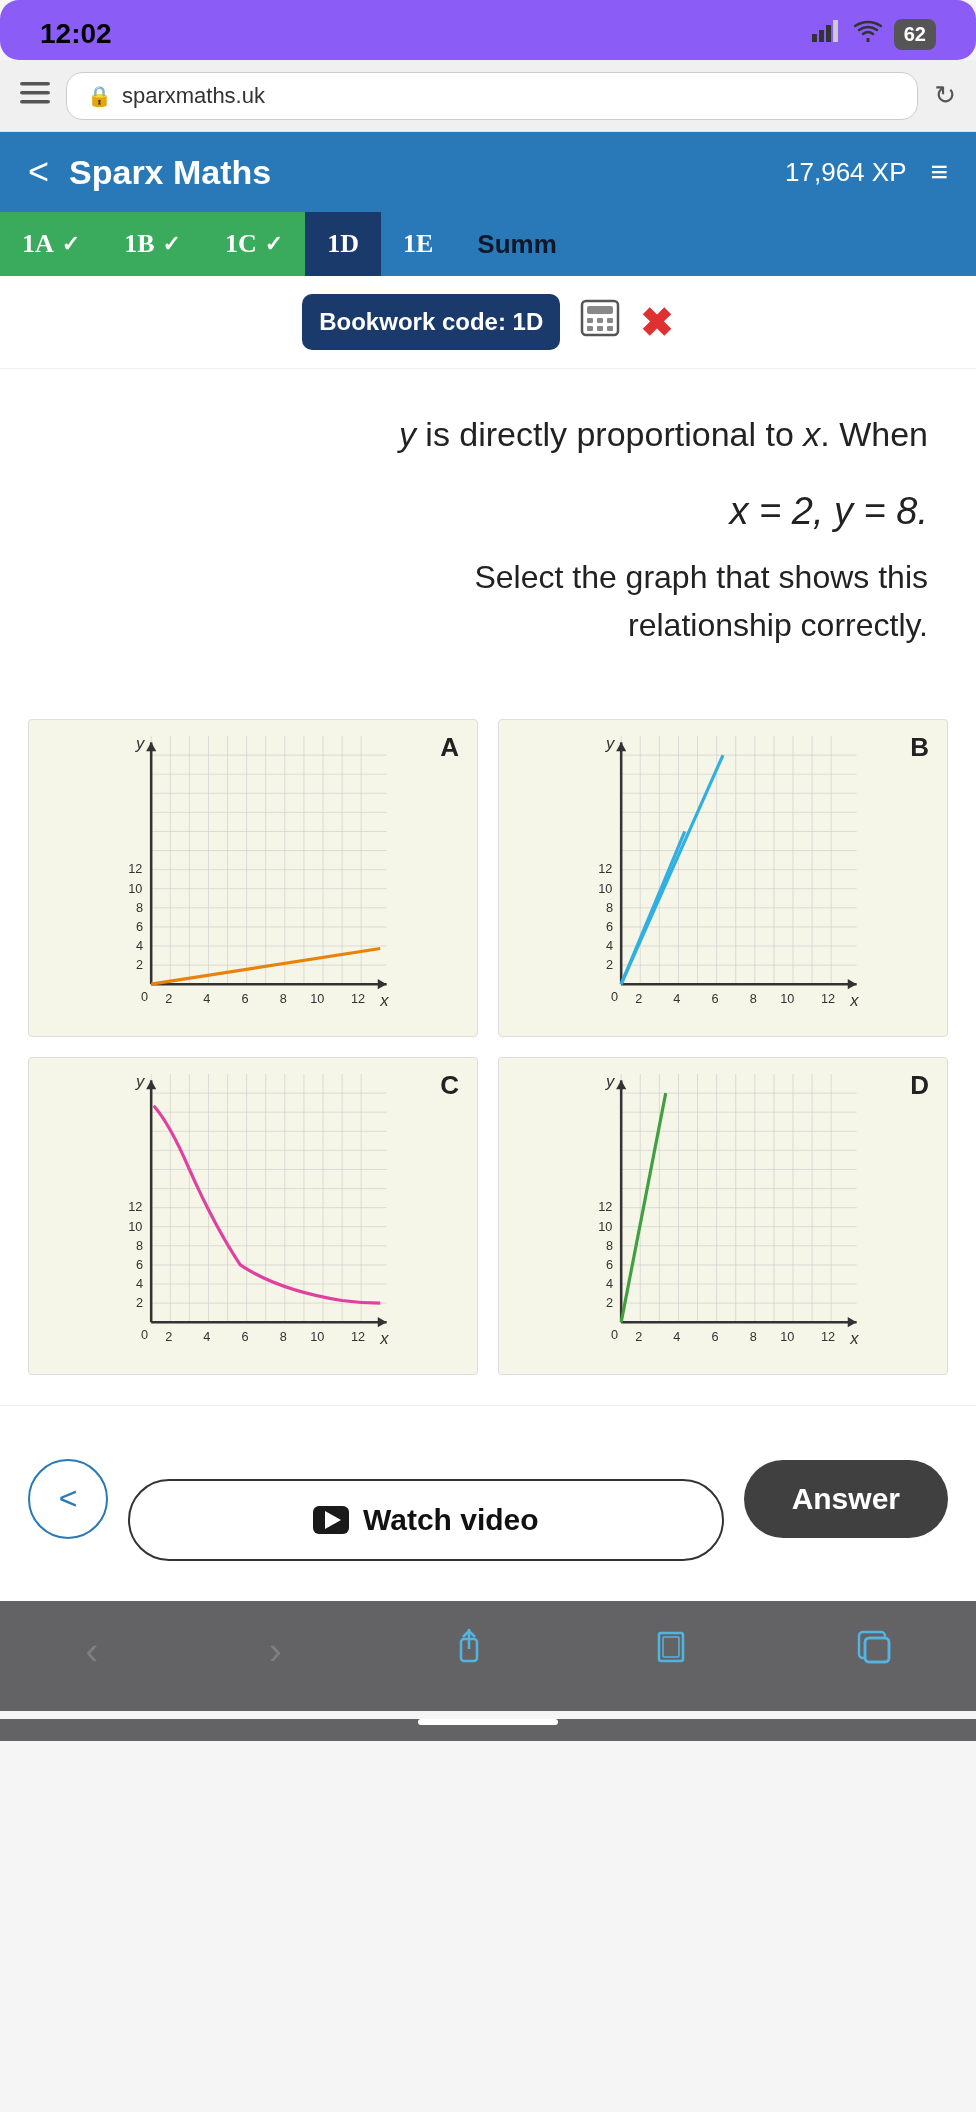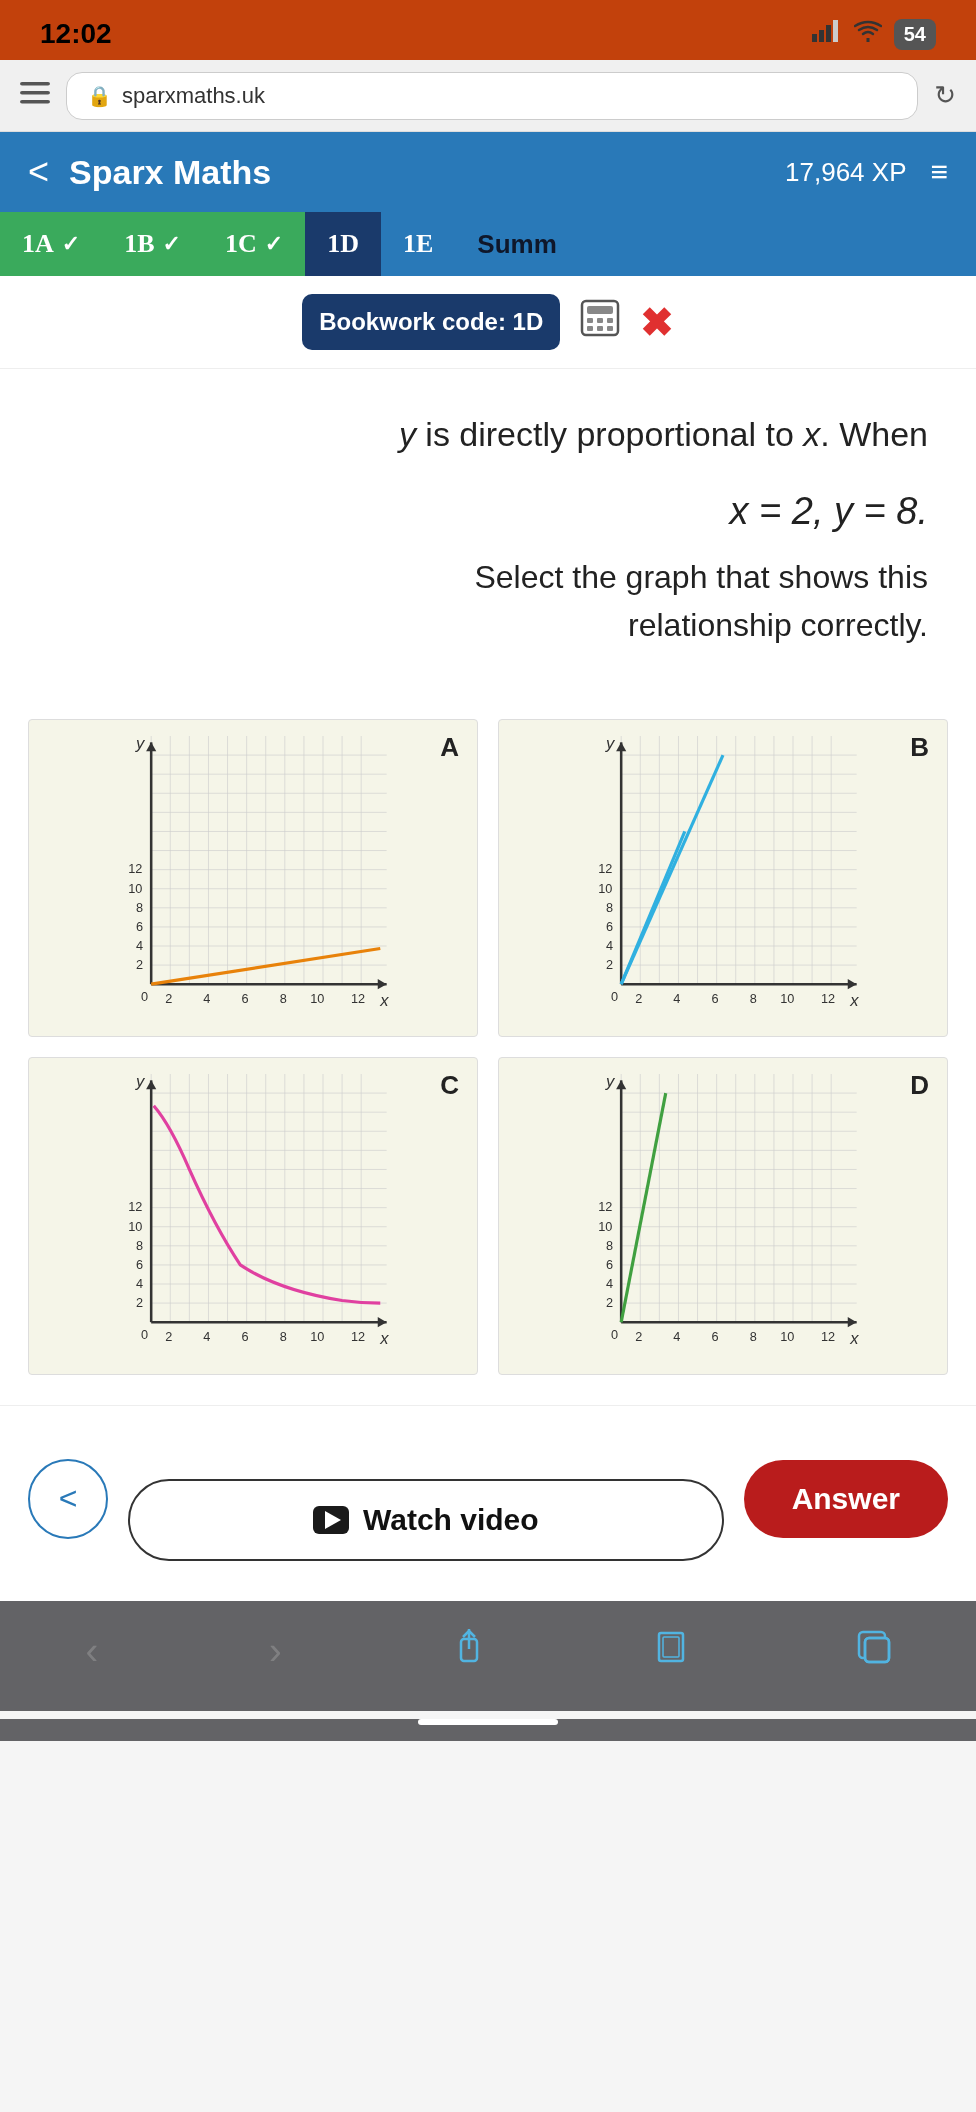--- a/index.html
+++ b/index.html
@@ -7,26 +7,27 @@
     body {
       font-family: -apple-system, BlinkMacSystemFont, 'Segoe UI', sans-serif;
       background: #f5f5f5;
       width: 976px;
       min-height: 2112px;
       overflow-x: hidden;
     }
 
     
     .status-bar {
-      background: #c2410c;
+      background: #8b5cf6;
       display: flex;
       justify-content: space-between;
       align-items: center;
       padding: 18px 40px 10px 40px;
       height: 60px;
+      border-radius: 19px;
     }
     .status-time {
       font-size: 28px;
       font-weight: 600;
       color: #000;
     }
     .status-icons {
       display: flex;
       align-items: center;
       gap: 12px;
@@ -275,21 +276,21 @@
     }
     .video-play-tri {
       width: 0;
       height: 0;
       border-top: 9px solid transparent;
       border-bottom: 9px solid transparent;
       border-left: 16px solid #fff;
       margin-left: 3px;
     }
     .answer-btn {
-      background: #b91c1c;
+      background: #404040;
       color: #fff;
       border: none;
       border-radius: 50px;
       padding: 22px 48px;
       font-size: 30px;
       font-weight: 700;
       flex-shrink: 0;
     }
 
     
@@ -333,21 +334,21 @@
       </svg>
     </span>
     <span class="wifi-icon">
       <svg width="28" height="22" viewBox="0 0 28 22">
         <path d="M14 18 L14 22" stroke="#333" stroke-width="3" fill="none"></path>
         <path d="M9 14 Q14 10 19 14" stroke="#333" stroke-width="2.5" fill="none" stroke-linecap="round"></path>
         <path d="M5 10 Q14 4 23 10" stroke="#333" stroke-width="2.5" fill="none" stroke-linecap="round"></path>
         <path d="M1 6 Q14 -2 27 6" stroke="#333" stroke-width="2.5" fill="none" stroke-linecap="round"></path>
       </svg>
     </span>
-    <span class="battery-badge">54</span>
+    <span class="battery-badge">62</span>
   </div>
 </div>
 
 <div class="browser-bar">
   <span class="browser-menu-icon">
     <svg width="30" height="22" viewBox="0 0 30 22">
       <rect y="0" width="30" height="3.5" rx="2" fill="#555"></rect>
       <rect y="9" width="30" height="3.5" rx="2" fill="#555"></rect>
       <rect y="18" width="30" height="3.5" rx="2" fill="#555"></rect>
     </svg>

